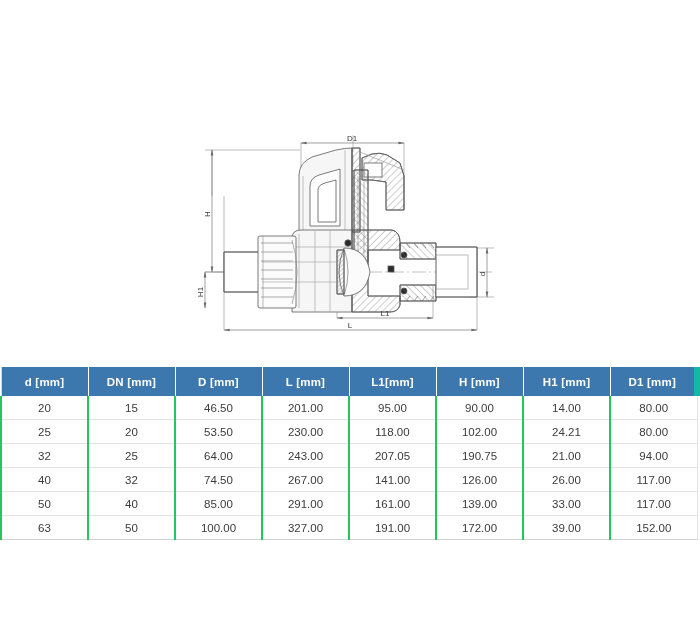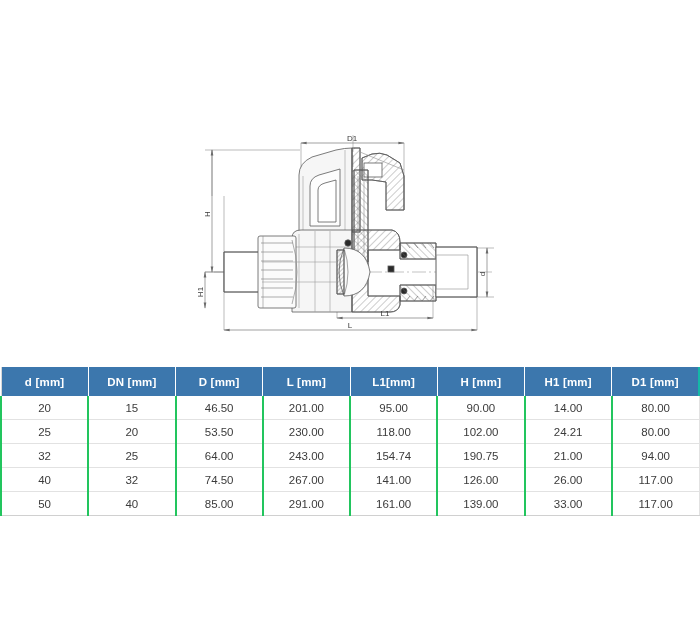--- a/index.html
+++ b/index.html
@@ -37,21 +37,21 @@
     font-size:11.5px;
     font-weight:bold;
     height:27px;
     text-align:center;
     vertical-align:middle;
     border-left:1px solid #ffffff;
     border-right:1px solid #ffffff;
     letter-spacing:.2px;
   }
   table.spec th:first-child{border-left:1px solid #d8d8d8;}
-  table.spec th:last-child{border-right:2px solid #14b8a6;}
+  table.spec th:last-child{border-right:6px solid #14b8a6;}
   table.spec td{
     background:#ffffff;
     color:#3b3b3b;
     font-size:11.5px;
     height:21px;
     text-align:center;
     vertical-align:middle;
     border-bottom:1px solid #e2e2e2;
     border-left:2px solid #22c55e;
     border-right:1px solid #e2e2e2;
@@ -245,21 +245,21 @@
         <td>118.00</td>
         <td>102.00</td>
         <td>24.21</td>
         <td>80.00</td>
       </tr>
       <tr>
         <td>32</td>
         <td>25</td>
         <td>64.00</td>
         <td>243.00</td>
-        <td>154.74</td>
+        <td>207.05</td>
         <td>190.75</td>
         <td>21.00</td>
         <td>94.00</td>
       </tr>
       <tr>
         <td>40</td>
         <td>32</td>
         <td>74.50</td>
         <td>267.00</td>
         <td>141.00</td>
@@ -270,15 +270,25 @@
       <tr>
         <td>50</td>
         <td>40</td>
         <td>85.00</td>
         <td>291.00</td>
         <td>161.00</td>
         <td>139.00</td>
         <td>33.00</td>
         <td>117.00</td>
       </tr>
+      <tr>
+        <td>63</td>
+        <td>50</td>
+        <td>100.00</td>
+        <td>327.00</td>
+        <td>191.00</td>
+        <td>172.00</td>
+        <td>39.00</td>
+        <td>152.00</td>
+      </tr>
     </tbody>
   </table>
 </div>
 
 </body></html>

